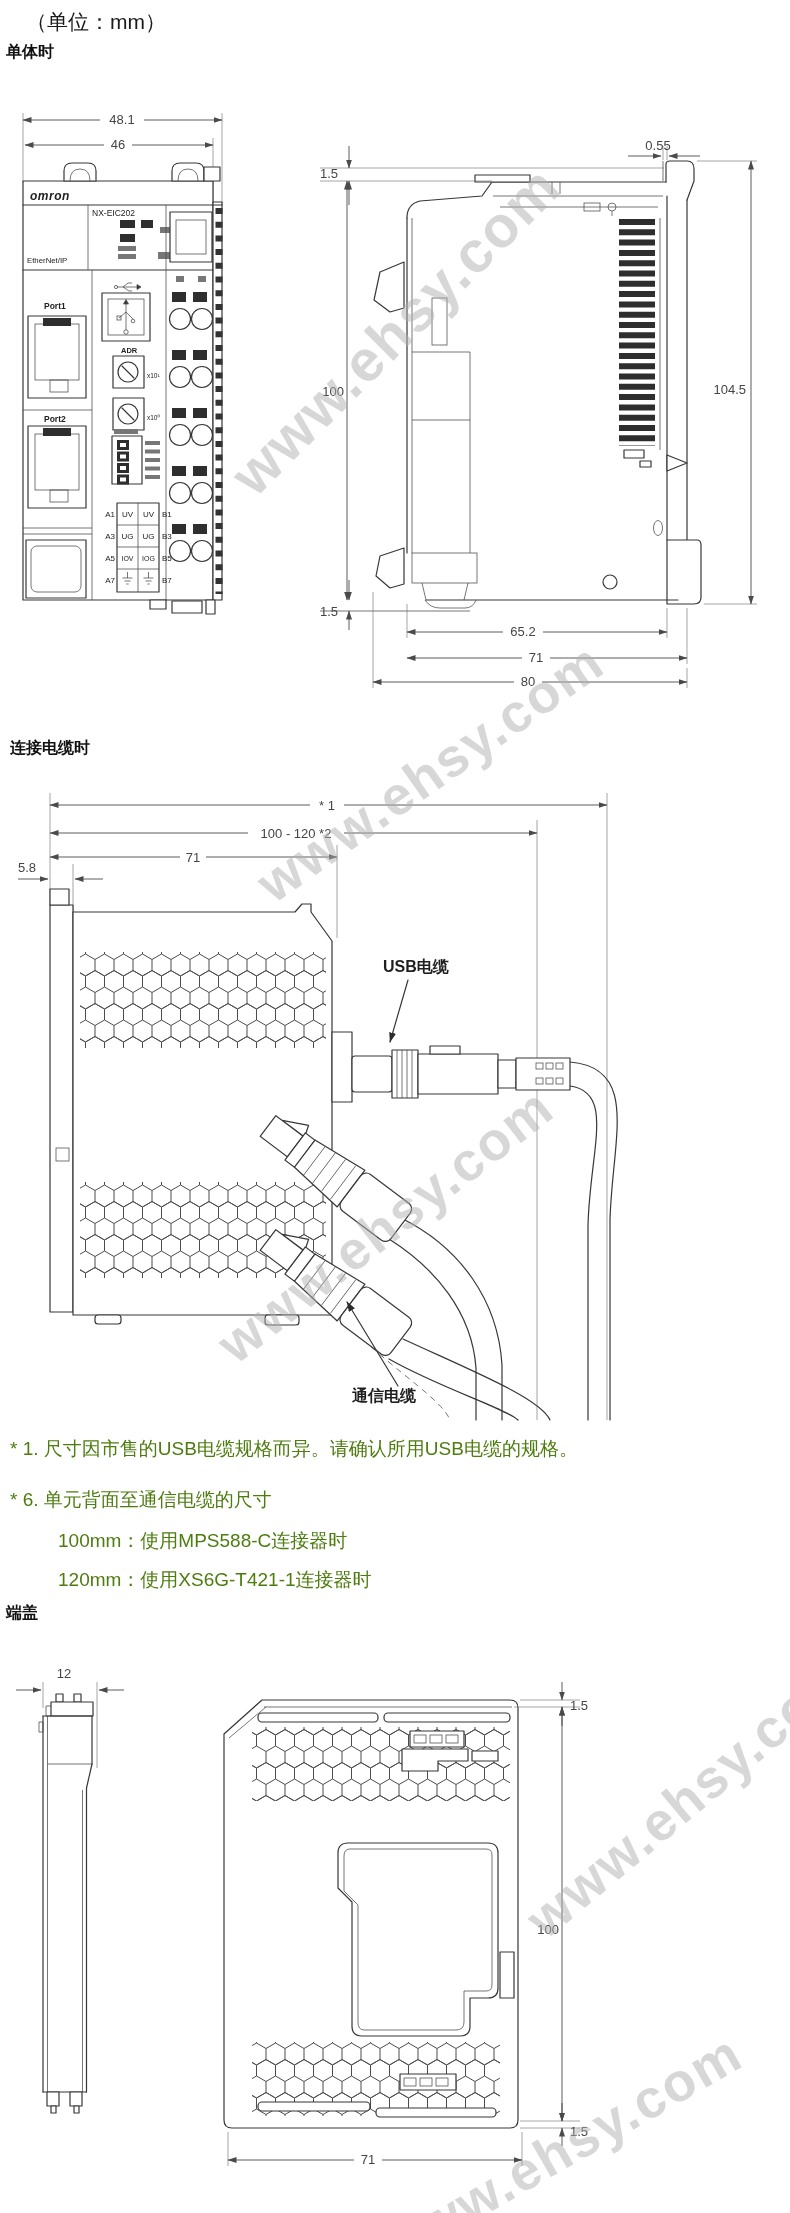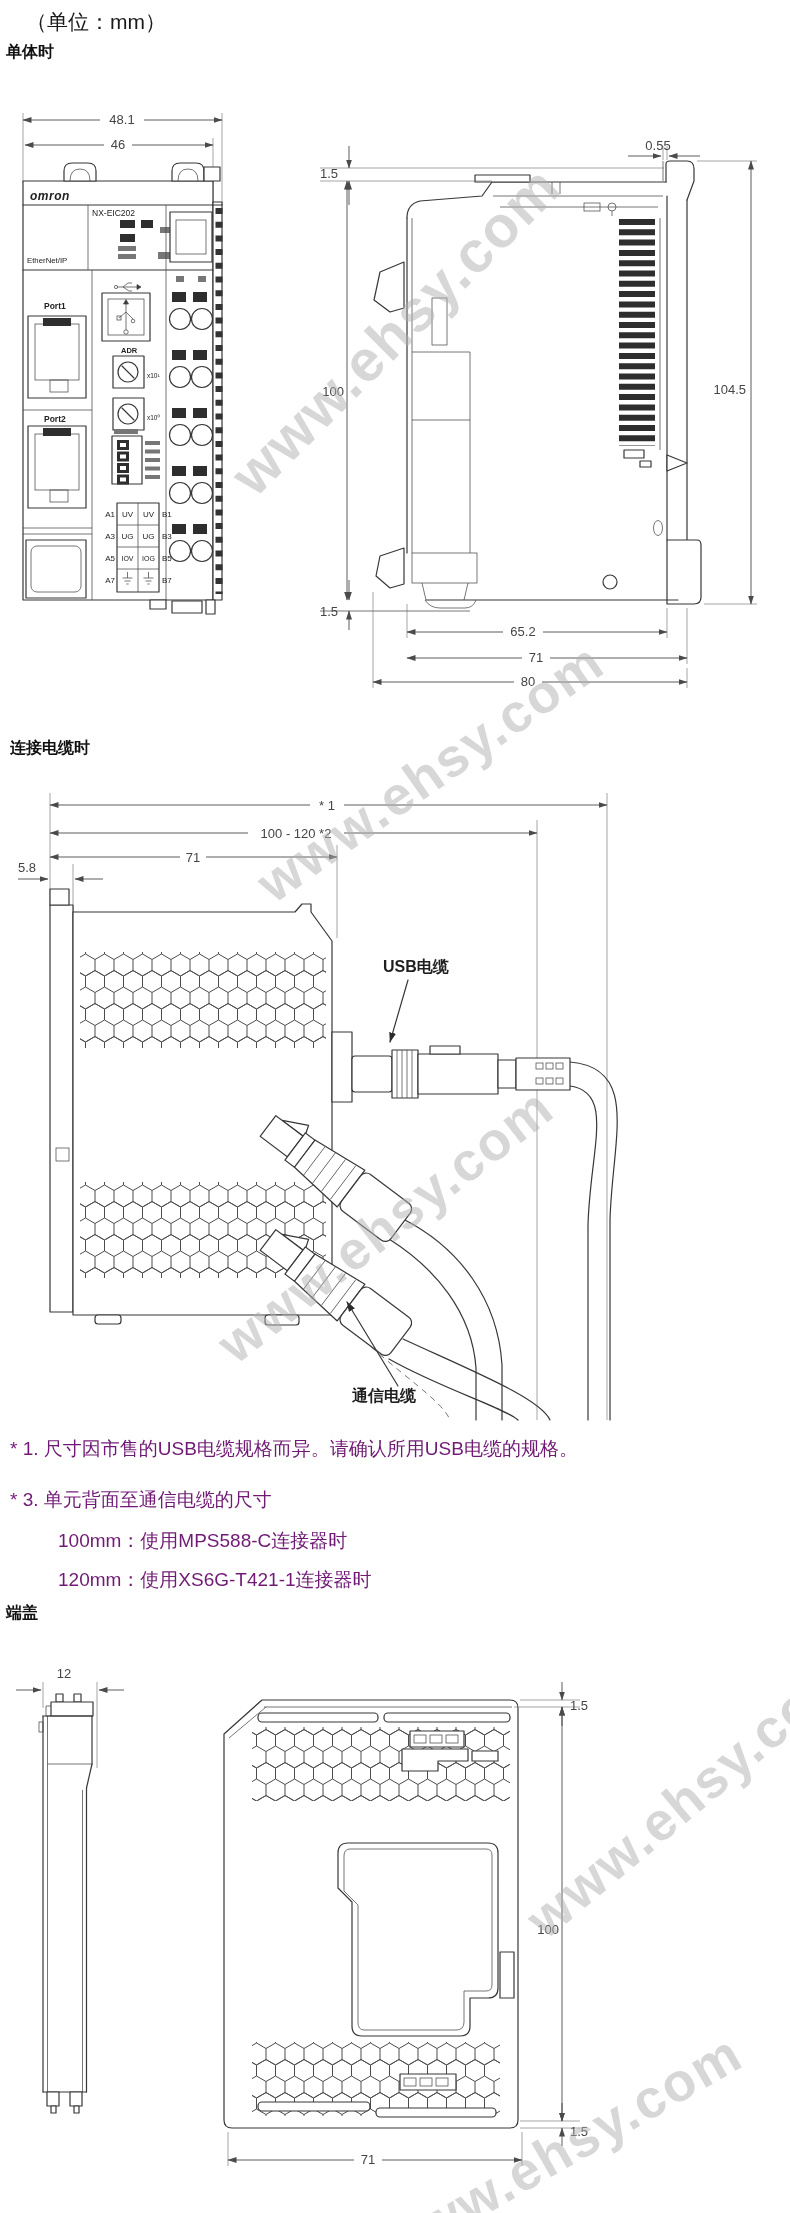--- a/index.html
+++ b/index.html
@@ -1,21 +1,21 @@
 <!DOCTYPE html>
 <html><head>
 <meta charset="utf-8">
 <style>
   html,body{margin:0;padding:0;background:#fff;}
   #page{position:relative;width:790px;height:2213px;background:#fff;overflow:hidden;
         font-family:"Liberation Sans","DejaVu Sans",sans-serif;color:#1c1c1c;}
   .abs{position:absolute;}
   .h{font-weight:bold;font-size:16px;color:#111;}
   .unitnote{font-size:21px;color:#1a1a1a;}
-  .note{font-size:19px;color:#701a75;white-space:nowrap;}
+  .note{font-size:19px;color:#4d7c0f;white-space:nowrap;}
   .wm{position:absolute;z-index:5;pointer-events:none;color:rgba(175,175,175,.5);
       font-size:54px;font-weight:bold;letter-spacing:2px;white-space:nowrap;
       transform:translate(-50%,-50%) rotate(-35deg);}
   svg{position:absolute;left:0;}
   .ln{stroke:#373737;stroke-width:1.2;fill:none;stroke-linejoin:round;stroke-linecap:round;}
   .lnf{stroke:#373737;stroke-width:1.2;fill:#fff;stroke-linejoin:round;}
   .thin{stroke:#4a4a4a;stroke-width:.75;fill:none;}
   .dim{stroke:#4a4a4a;stroke-width:.9;fill:none;}
   .ext{stroke:#6a6a6a;stroke-width:.6;fill:none;}
   .dk{fill:#2e2e2e;stroke:none;}
@@ -427,21 +427,21 @@
       </g>
     </g>
 
     <text class="cb" x="383" y="972">USB电缆</text>
     <line class="ln" x1="408" y1="980" x2="390" y2="1042" stroke-width="1" marker-end="url(#ab2)"></line>
     <text class="cb" x="352" y="1401">通信电缆</text>
     <line class="ln" x1="398" y1="1386" x2="347" y2="1302" stroke-width="1" marker-end="url(#ab2)"></line>
   </svg>
 
   <div class="abs note" style="left:10px;top:1436px;">* 1. 尺寸因市售的USB电缆规格而异。请确认所用USB电缆的规格。</div>
-  <div class="abs note" style="left:10px;top:1487px;">* 3. 单元背面至通信电缆的尺寸</div>
+  <div class="abs note" style="left:10px;top:1487px;">* 6. 单元背面至通信电缆的尺寸</div>
   <div class="abs note" style="left:58px;top:1528px;">100mm：使用MPS588-C连接器时</div>
   <div class="abs note" style="left:58px;top:1567px;text-align:center;">120mm：使用XS6G-T421-1连接器时</div>
 
   <div class="abs h" style="left:6px;top:1603px;">端盖</div>
 
   <svg style="top:1660px;" width="790" height="553" viewBox="0 1660 790 553">
     <defs>
       <marker id="ae3" markerWidth="10" markerHeight="8" refX="8.5" refY="3" orient="auto" markerUnits="userSpaceOnUse">
           <path d="M0,0 L9,3 L0,6 Z" fill="#4a4a4a"></path>
         </marker>

